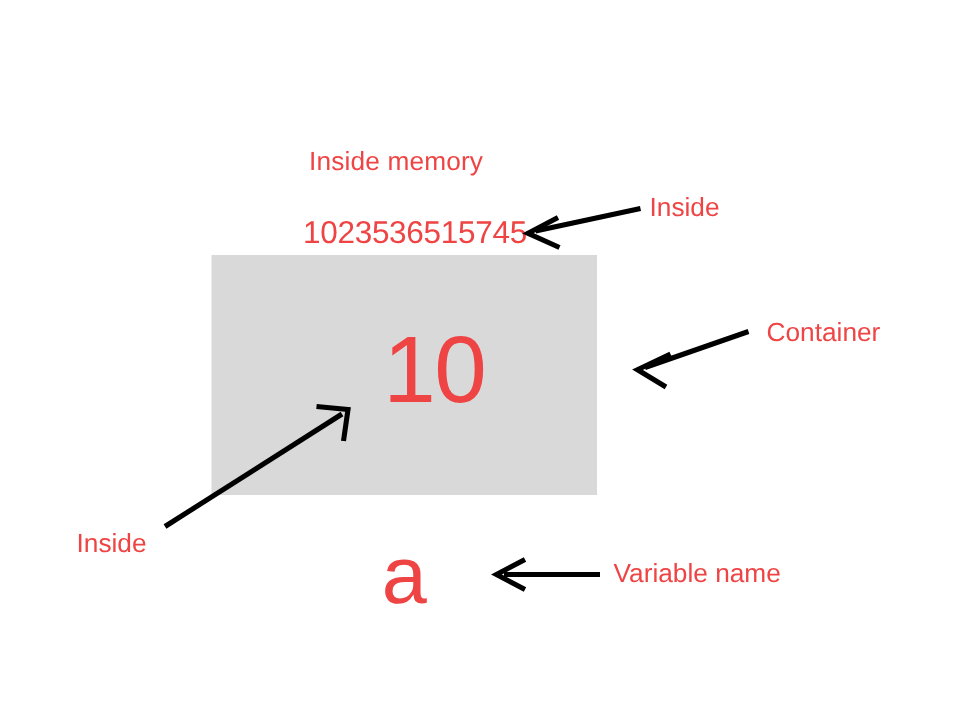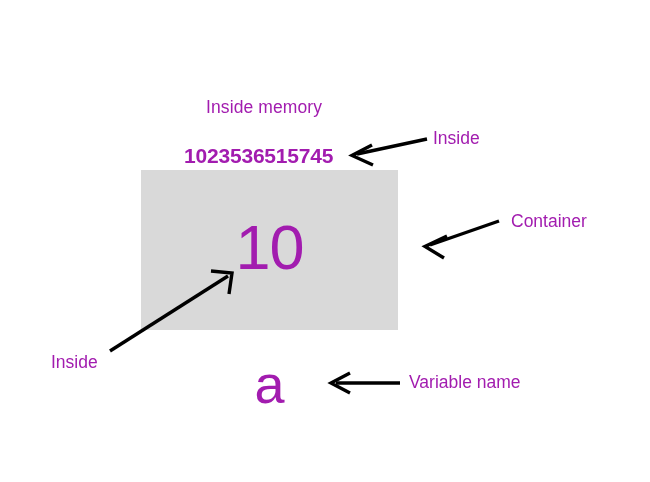--- a/index.html
+++ b/index.html
@@ -16,56 +16,56 @@
   }
   #diagram-canvas {
     position: absolute;
     left: 0;
     top: 0;
     width: 650px;
     height: 482px;
   }
   .txt {
     position: absolute;
-    color: #a21caf;
+    color: #ef4444;
     white-space: nowrap;
     line-height: 1;
   }
   
   #title-inside-memory {
     left: 206px;
     top: 99px;
     font-size: 17.5px;
     letter-spacing: 0.1px;
   }
   
   #memory-address-value {
-    left: 184px;
+    left: 202px;
     top: 145px;
     font-size: 21px;
     letter-spacing: -0.2px;
-    font-weight: bold;
   }
   
   #memory-container-box {
     position: absolute;
     left: 141px;
     top: 170px;
     width: 257px;
     height: 160px;
     background: #d9d9d9;
   }
   
   #stored-value {
     left: 0px;
     top: 216px;
     width: 539px;
     text-align: center;
     font-size: 63px;
     letter-spacing: -1px;
+    padding-left: 20px;
   }
   
   #variable-name-glyph {
     left: 0px;
     top: 357px;
     width: 539px;
     text-align: center;
     font-size: 54px;
   }
   

